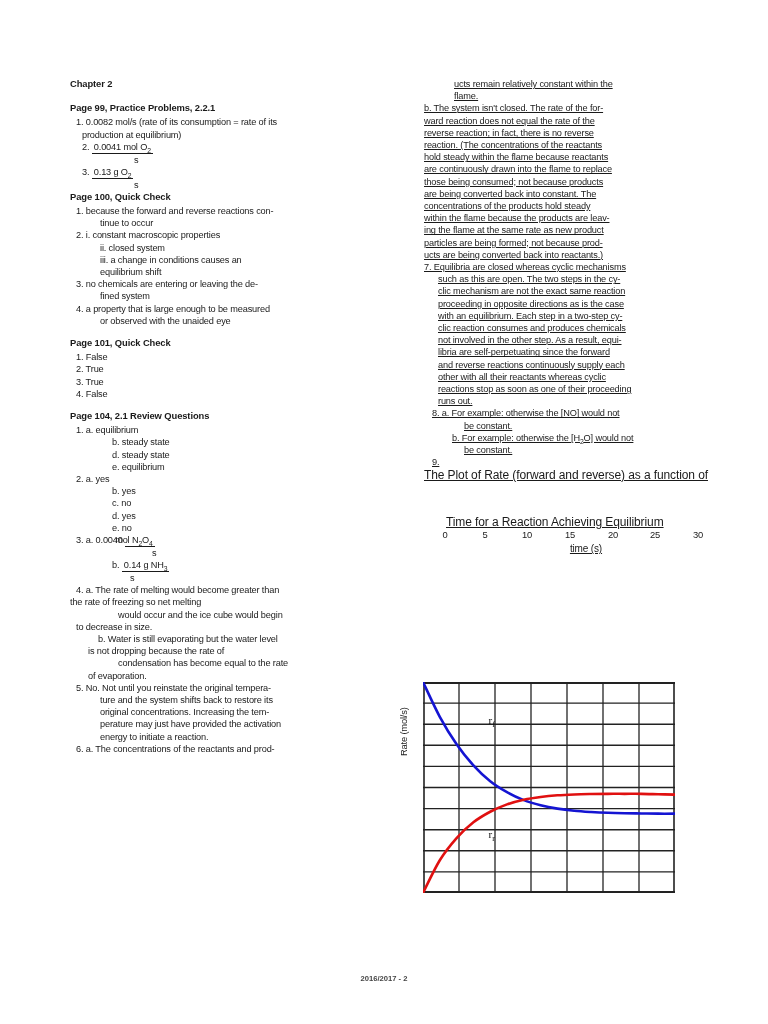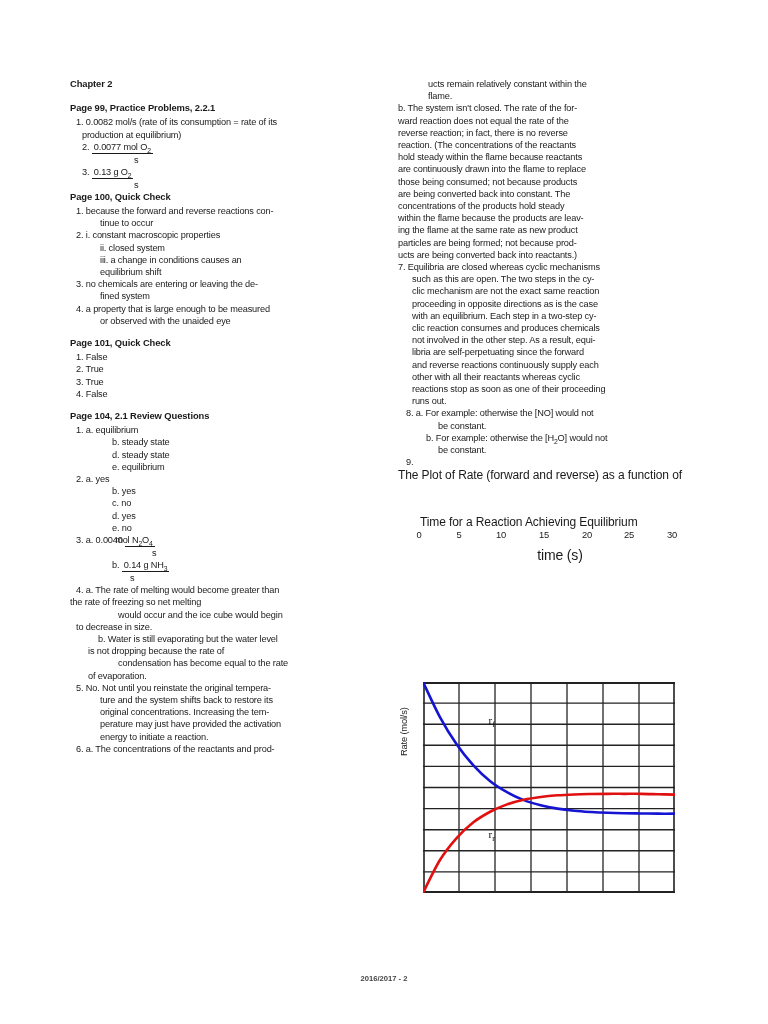--- a/index.html
+++ b/index.html
@@ -22,21 +22,21 @@
     height: 1024px;
     background: #fff;
   }
   .col {
     position: absolute;
     font-size: 9.2px;
     line-height: 12.2px;
     letter-spacing: -0.15px;
   }
   .col-left  { left: 70px;  top: 78px;  width: 300px; }
-  .col-right { left: 398px; top: 78px;  width: 300px; }
+  .col-right { left: 424px; top: 78px;  width: 300px; text-decoration: underline; }
 
   .hd {
     font-weight: bold;
     font-size: 9.4px;
     margin: 0 0 2px 0;
     letter-spacing: -0.1px;
   }
   .sp { height: 10px; }
 
   .ln { margin: 0; }
@@ -72,23 +72,23 @@
     height: 13px;
     margin-top: 1px;
     font-size: 9.4px;
   }
   .axis-ticks span {
     position: absolute;
     transform: translateX(-50%);
   }
   .xlabel {
     text-align: center;
-    font-size: 14px;
+    font-size: 10px;
     padding-left: 24px;
-    margin-top: 7px;
+    margin-top: 1px;
   }
 
   .plot-wrap {
     position: absolute;
     left: 400px;
     top: 668px;
     width: 300px;
     height: 240px;
   }
   .ylabel {
@@ -129,21 +129,21 @@
   <div class="col col-left">
 
     <div class="hd">Chapter 2</div>
     <div class="sp"></div>
 
     <div class="hd">Page 99, Practice Problems, 2.2.1</div>
     <div class="ln i1">1.  0.0082 mol/s  (rate of its consumption = rate of  its</div>
     <div class="ln i0">production at equilibrium)</div>
     <div class="ln i0">
       <span>2.</span>
-      <span class="frac"><span>0.0077 mol O</span><sub>2</sub></span>
+      <span class="frac"><span>0.0041 mol O</span><sub>2</sub></span>
       <span class="den">s</span>
     </div>
     <div class="ln i0">
       <span>3.</span>
       <span class="frac"><span>0.13 g O</span><sub>2</sub></span>
       <span class="den">s</span>
     </div>
 
     <div class="hd">Page 100, Quick Check</div>
     <div class="ln i1">1.  because the forward and reverse reactions  con-</div>

